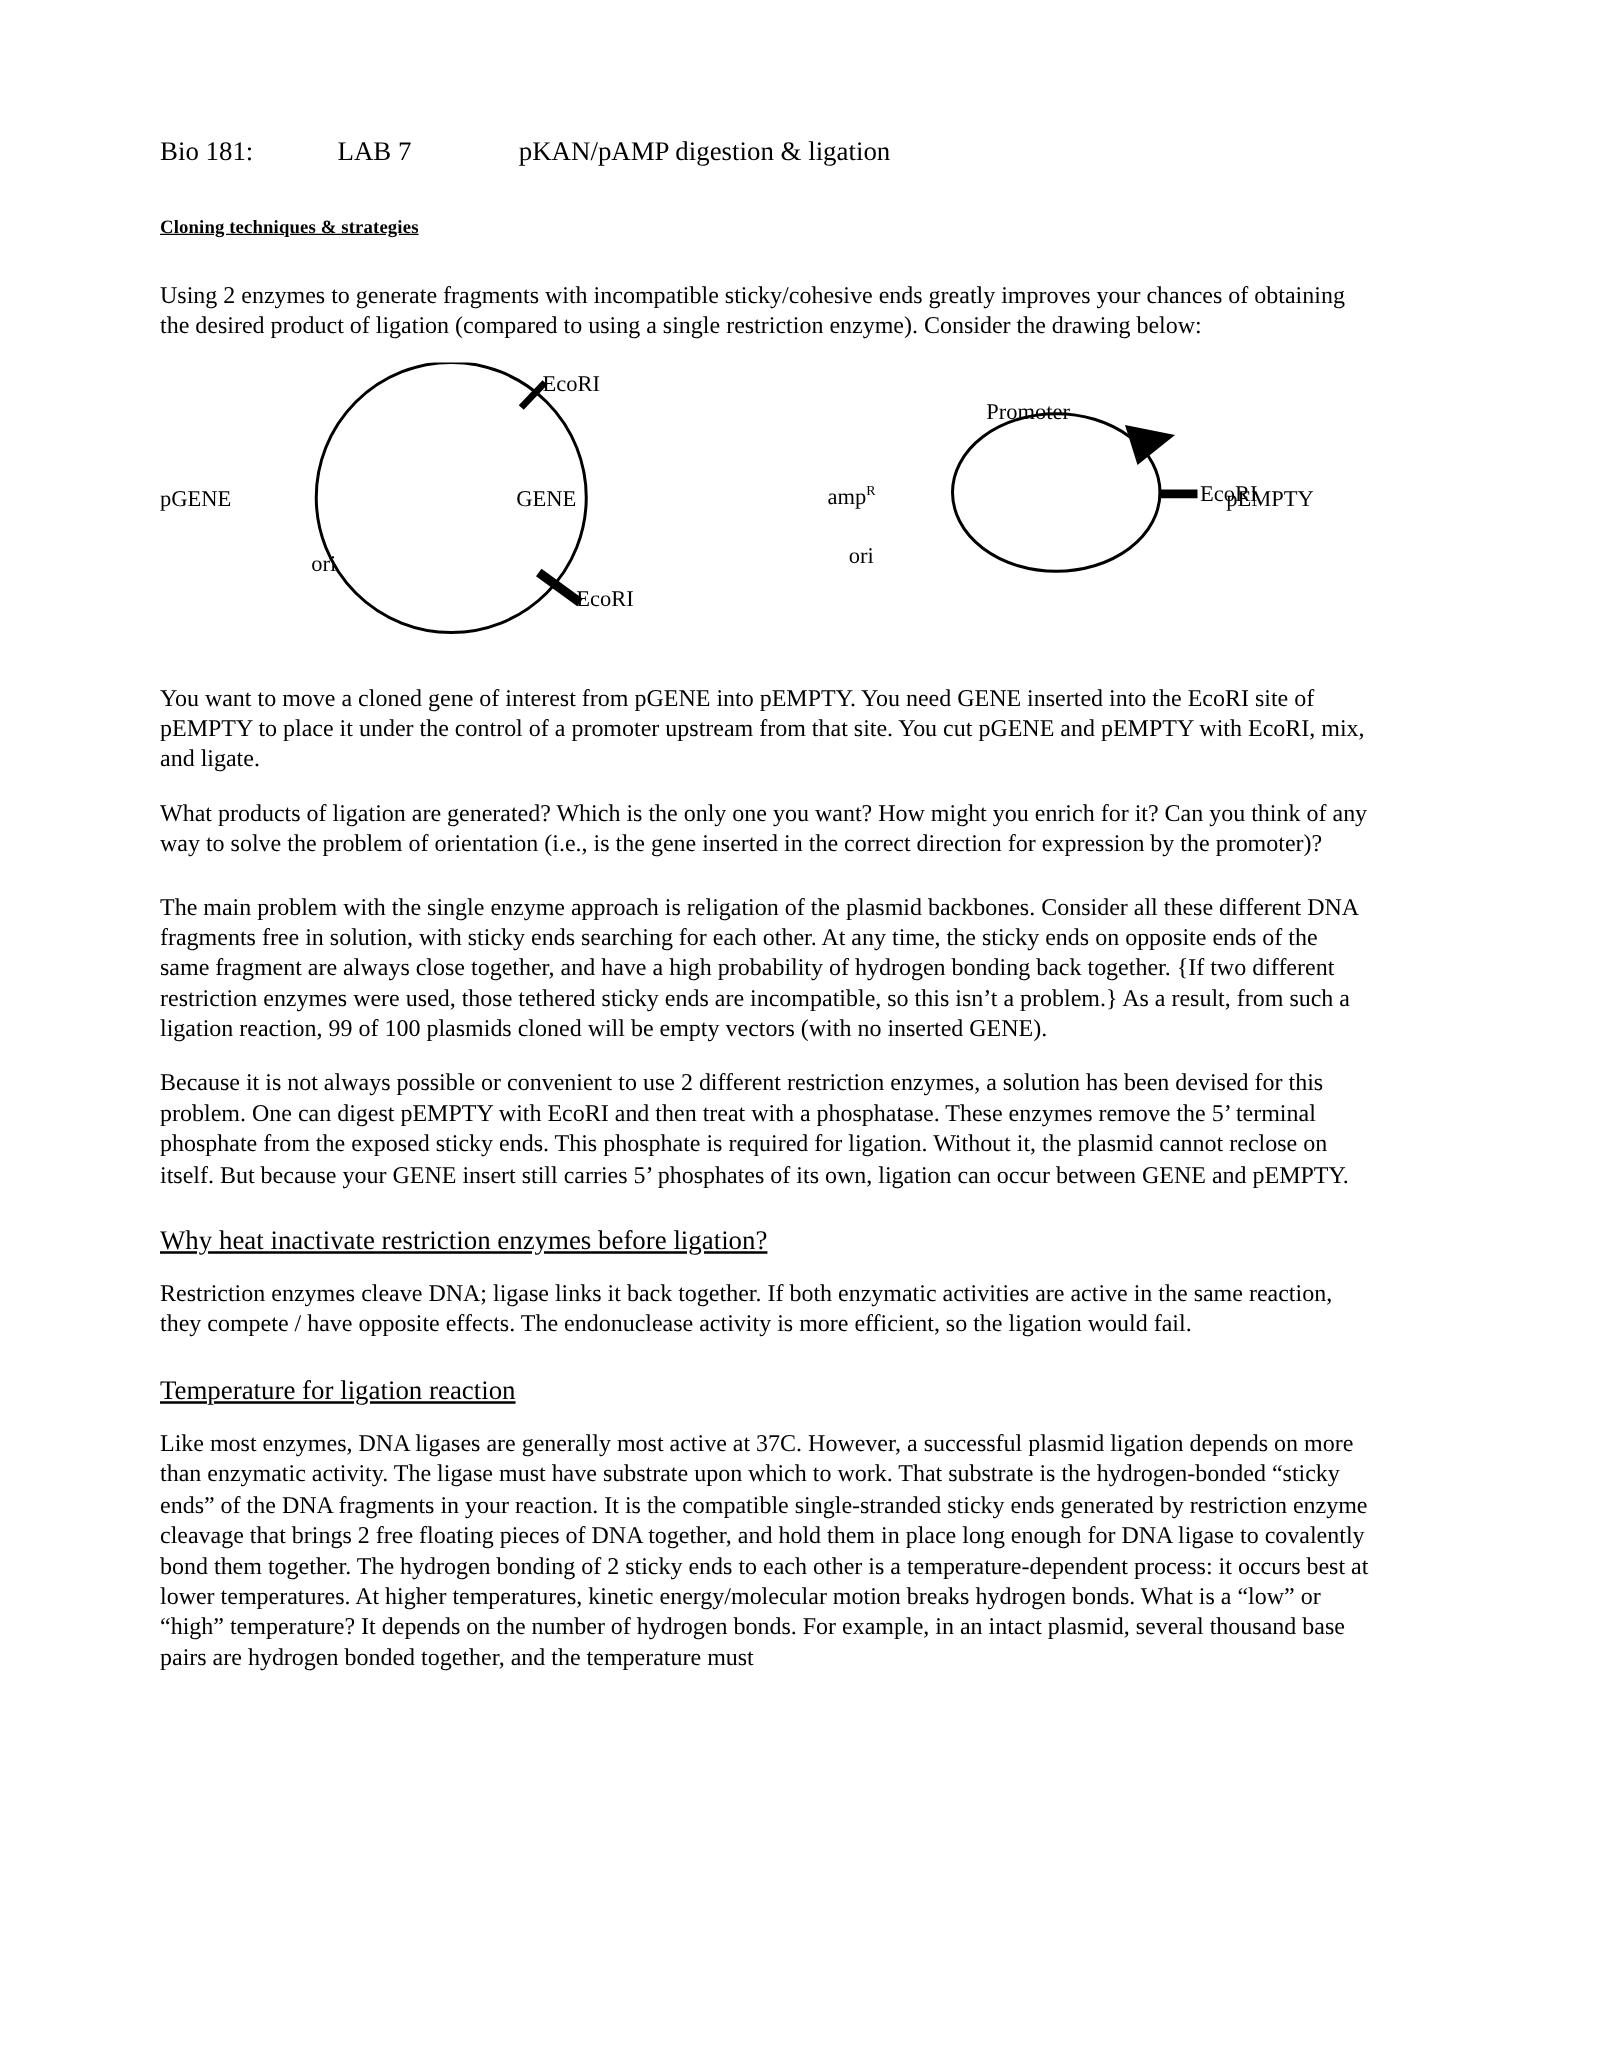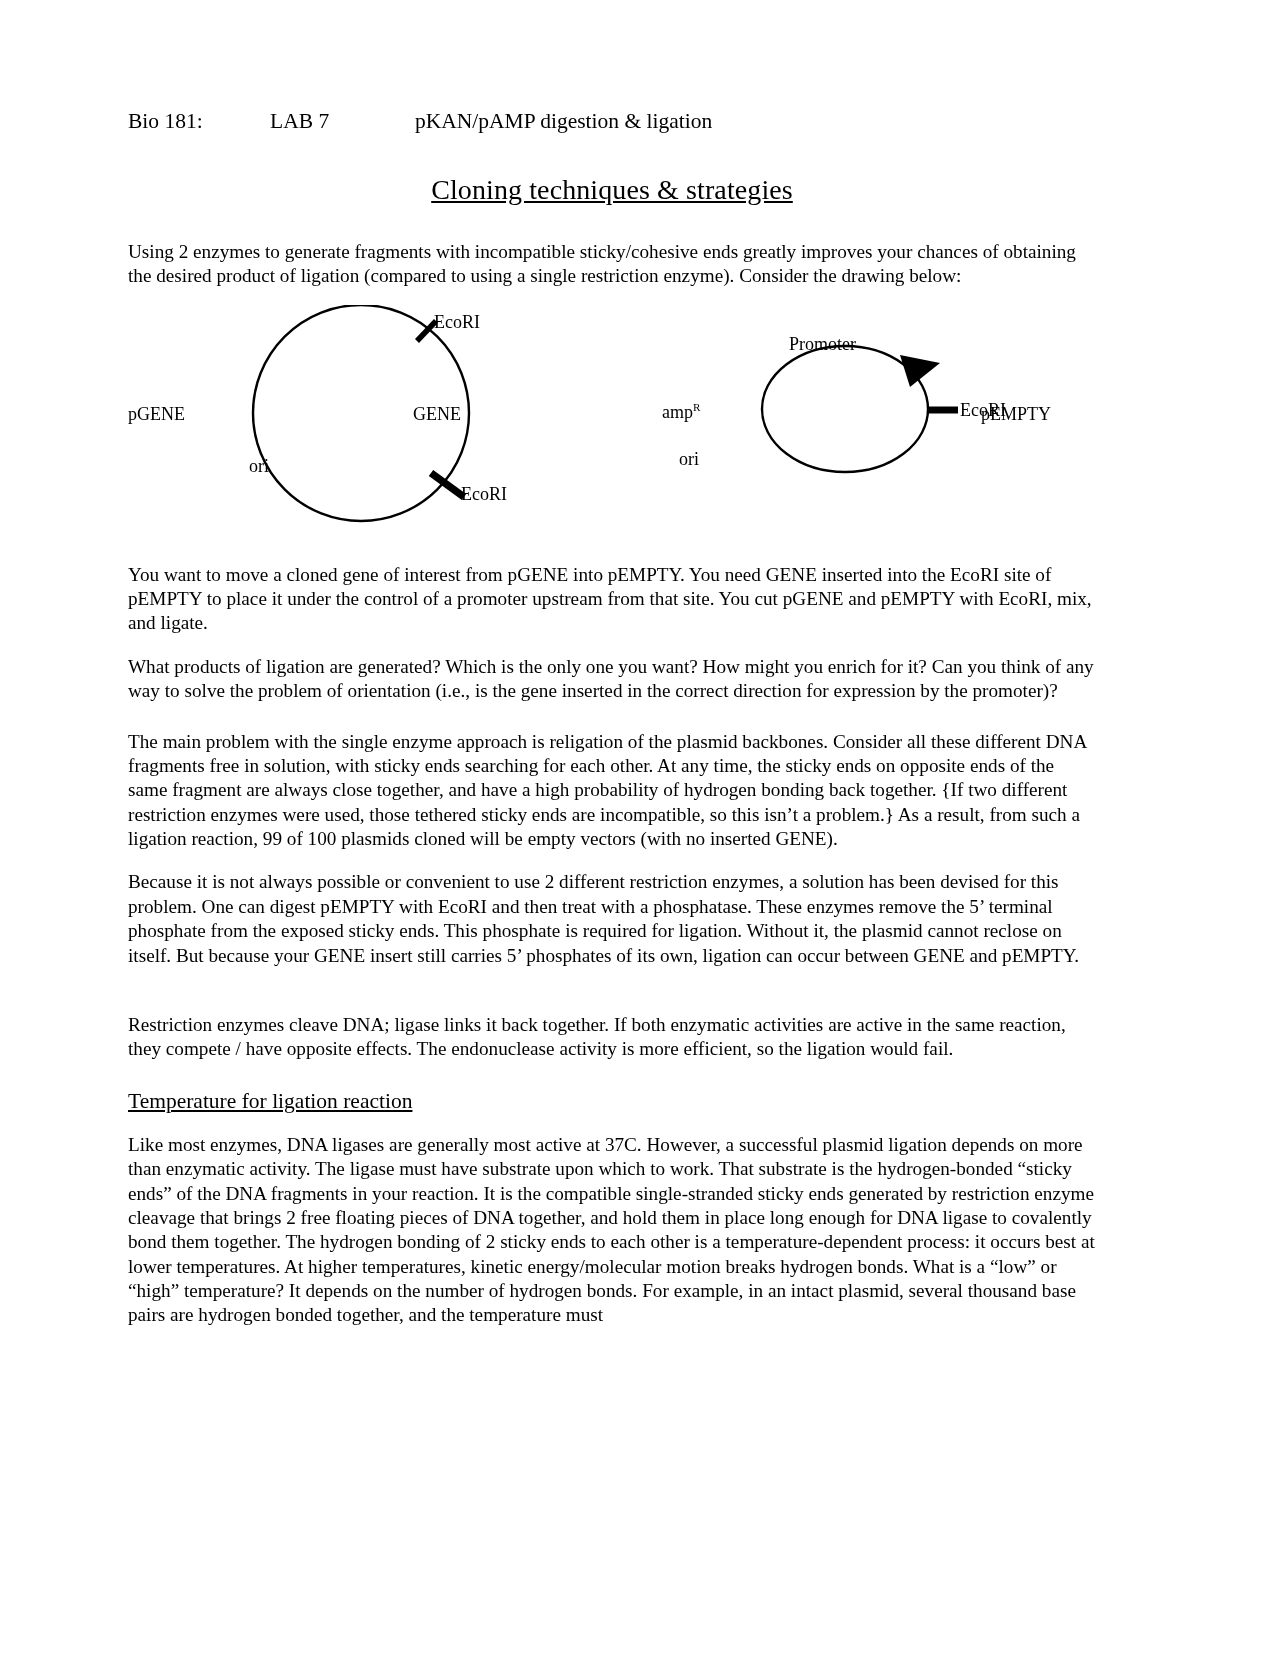--- a/index.html
+++ b/index.html
@@ -33,23 +33,23 @@
   .doc-header {
     font-size: 21.5px;
     line-height: 1.25;
     white-space: pre;
     margin: 0 0 0 0;
   }
   .doc-header .seg-course { display: inline-block; width: 142px; }
   .doc-header .seg-lab    { display: inline-block; width: 145px; }
 
   .doc-title {
-    text-align: center;
-    font-size: 28px;
-    font-weight: normal;
+    text-align: left;
+    font-size: 15px;
+    font-weight: bold;
     text-decoration: underline;
     margin: 39px 0 0 0;
     letter-spacing: 0.1px;
   }
 
   
   h2.section-heading {
     font-size: 21.5px;
     font-weight: normal;
     margin: 0;
@@ -152,20 +152,21 @@
   <p class="body-text">What products of ligation are generated?  Which is the only one you want?  How might you enrich for it?  Can you think of any way to solve the problem of orientation (i.e., is the gene inserted in the correct direction for expression by the promoter)?</p>
 
   <div class="gap-md"></div>
 
   <p class="body-text">The main problem with the single enzyme approach is religation of the plasmid backbones.  Consider all these different DNA fragments free in solution, with sticky ends searching for each other.  At any time, the sticky ends on opposite ends of the same fragment are always close together, and have a high probability of hydrogen bonding back together.  {If two different restriction enzymes were used, those tethered sticky ends are incompatible, so this isn’t a problem.}  As a result, from such a ligation reaction, 99 of 100 plasmids cloned will be empty vectors (with no inserted GENE).</p>
   <div class="gap-sm"></div>
   <p class="body-text">Because it is not always possible or convenient to use 2 different restriction enzymes, a solution has been devised for this problem.  One can digest pEMPTY with EcoRI and then treat with a phosphatase.  These enzymes remove the 5’ terminal phosphate from the exposed sticky ends.  This phosphate is required for ligation.  Without it, the plasmid cannot reclose on itself.  But because your GENE insert still carries 5’ phosphates of its own, ligation can occur between GENE and pEMPTY.</p>
 
   <div class="gap-md"></div>
 
+  <h2 class="section-heading"><span class="u">Why heat inactivate restriction enzymes before ligation?</span></h2>
   <div class="gap-sm"></div>
   <p class="body-text">Restriction enzymes cleave DNA; ligase links it back together.  If both enzymatic activities are active in the same reaction, they compete / have opposite effects.  The endonuclease activity is more efficient, so the ligation would fail.</p>
 
   <div class="gap-md"></div>
 
   <h2 class="section-heading"><span class="u">Temperature for ligation reaction</span></h2>
   <div class="gap-sm"></div>
   <p class="body-text">Like most enzymes, DNA ligases are generally most active at 37C.  However, a successful plasmid ligation depends on more than enzymatic activity.  The ligase must have substrate upon which to work.  That substrate is the hydrogen-bonded “sticky ends” of the DNA fragments in your reaction.  It is the compatible single-stranded sticky ends generated by restriction enzyme cleavage that brings 2 free floating pieces of DNA together, and hold them in place long enough for DNA ligase to covalently bond them together.  The hydrogen bonding of 2 sticky ends to each other is a temperature-dependent process: it occurs best at lower temperatures.  At higher temperatures, kinetic energy/molecular motion breaks hydrogen bonds.  What is a “low” or “high” temperature?  It depends on the number of hydrogen bonds.  For example, in an intact plasmid, several thousand base pairs are hydrogen bonded together, and the temperature must</p>
 
  </div>

